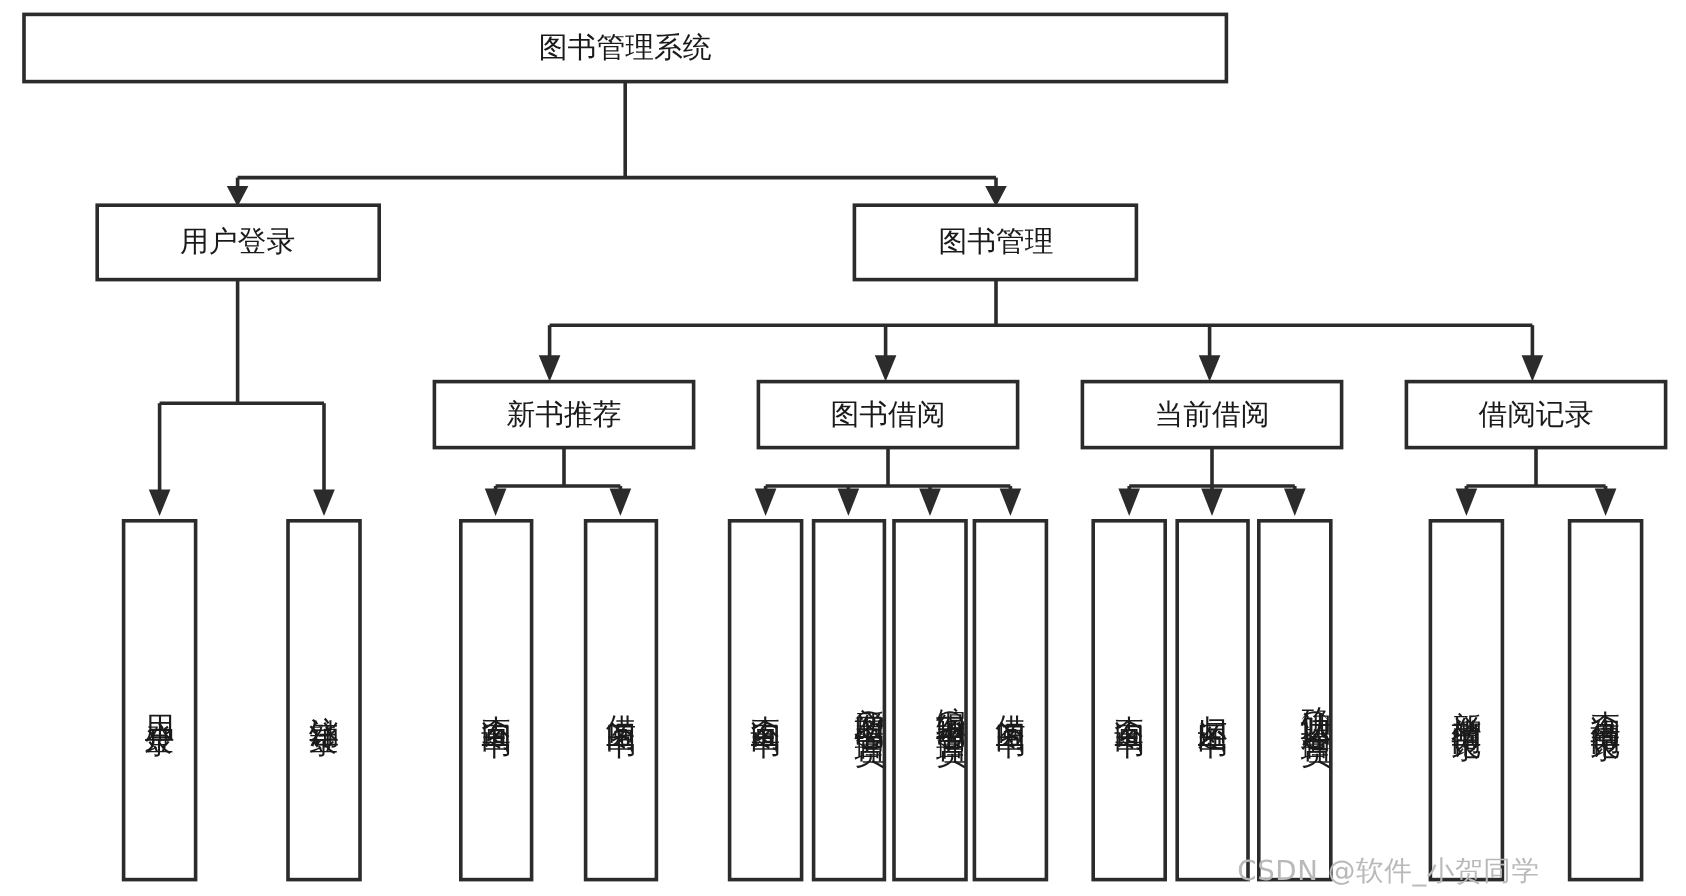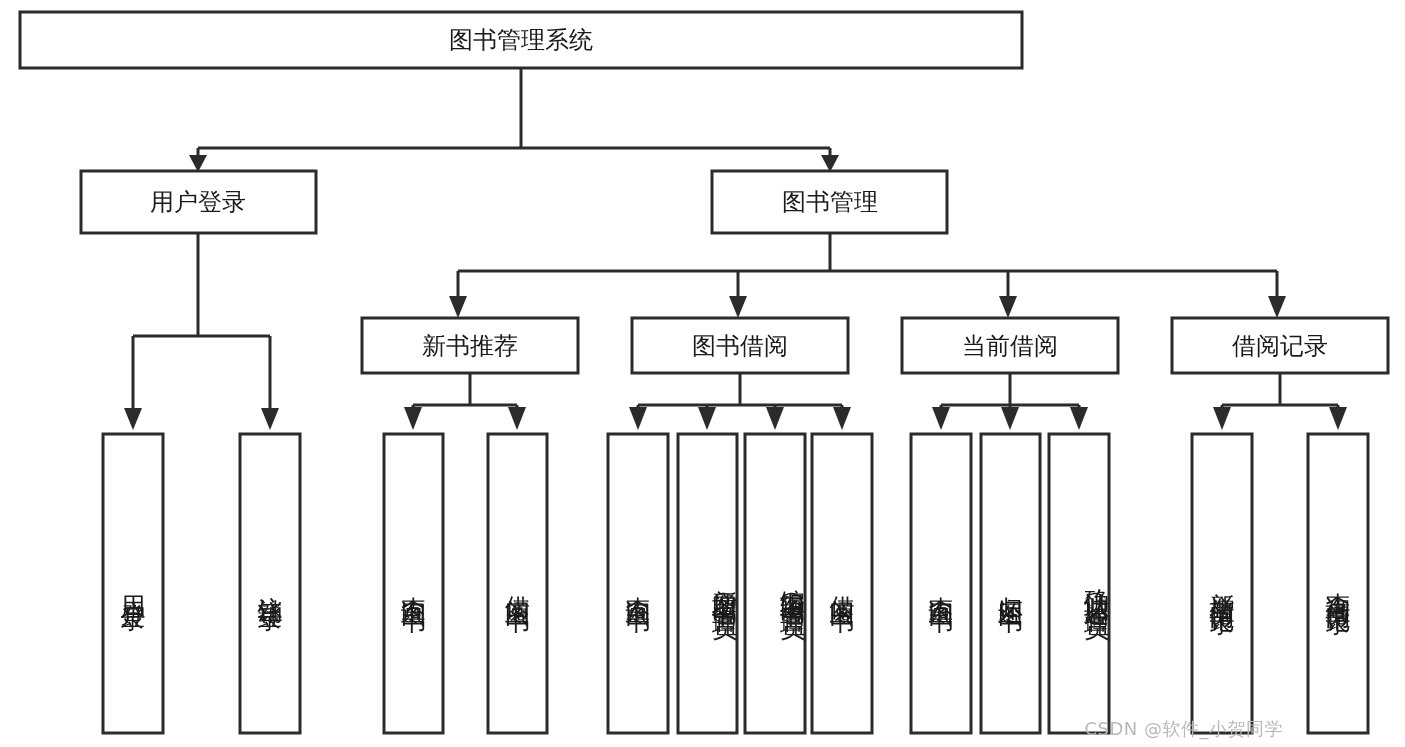--- a/index.html
+++ b/index.html
@@ -60,21 +60,21 @@
     color: #1a1a1a;
     white-space: nowrap;
     pointer-events: none;
     text-align: center;
   }
   .watermark {
     position: absolute;
     right: 8px;
     bottom: 6px;
     font-family: "DejaVu Sans", "Liberation Sans", sans-serif;
-    font-size: 18px;
+    font-size: 23px;
     color: #b9b9b9;
     white-space: nowrap;
     letter-spacing: 0.5px;
   }
 </style>
 </head>
 <body>
 
 <div id="diagram-root">
 

